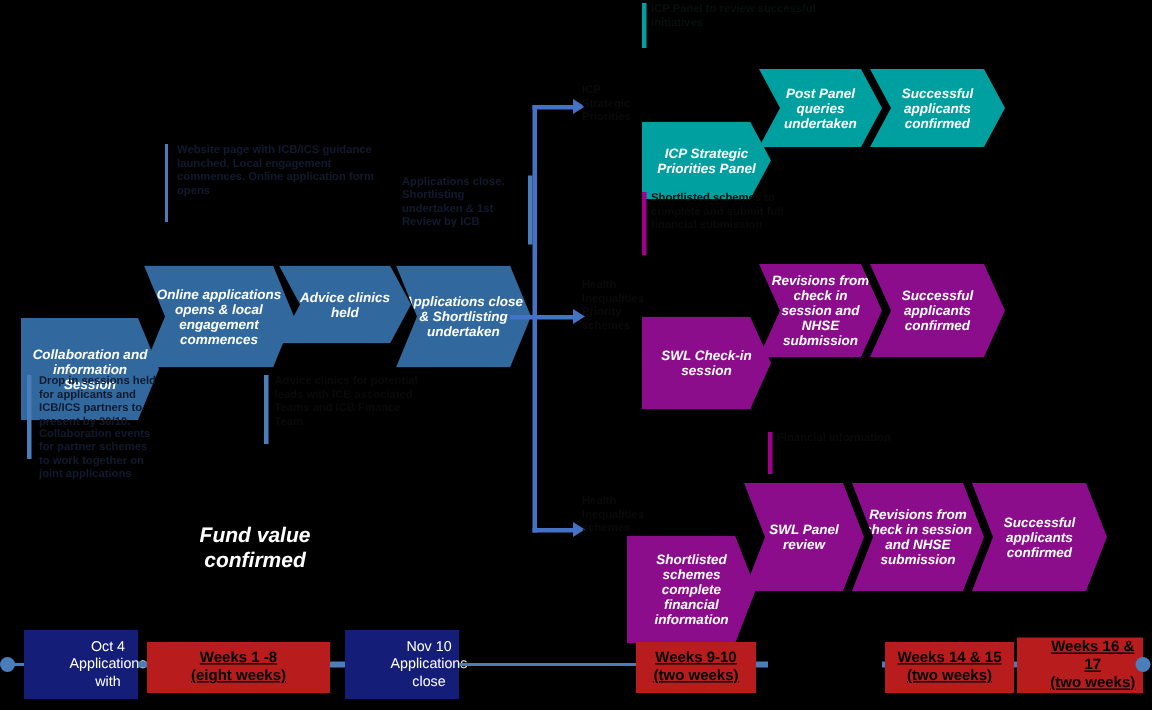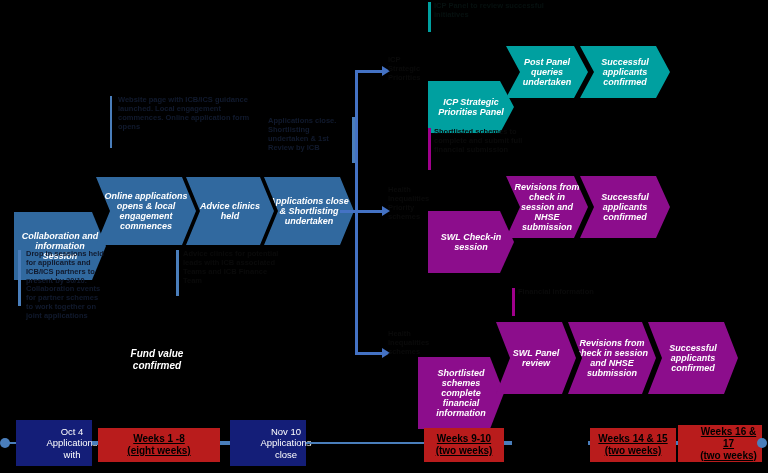--- a/index.html
+++ b/index.html
@@ -57,34 +57,34 @@
 
   <div class="note navy" style="left:268px;top:117px;width:82px;font-size:7.5px;">Applications close. Shortlisting undertaken &amp; 1st Review by ICB</div>
   <div class="bar blue" style="left:352px;top:117px;width:3px;height:46px;"></div>
 
   <div class="chev blue ch-point" style="left:14px;top:177px;width:92px;height:68px;font-size:9px;">
     <span>Collaboration and information Session</span>
   </div>
   <div class="chev blue ch-mid" style="left:96px;top:177px;width:100px;height:68px;font-size:9px;">
     <span>Online applications opens &amp; local engagement commences</span>
   </div>
-  <div class="chev blue ch-mid" style="left:186px;top:177px;width:88px;height:68px;font-size:9px;">
+  <div class="chev blue ch-mid" style="left:186px;top:177px;width:88px;height:52px;font-size:9px;">
     <span>Advice clinics held</span>
   </div>
   <div class="chev blue ch-mid" style="left:264px;top:177px;width:90px;height:68px;font-size:9px;">
     <span>Applications close &amp; Shortlisting undertaken</span>
   </div>
 
   <div class="bar blue" style="left:18px;top:250px;width:3px;height:56px;"></div>
   <div class="note navy" style="left:26px;top:250px;width:78px;font-size:7.5px;">Drop in sessions held for applicants and ICB/ICS partners to present by 30/10. Collaboration events for partner schemes to work together on joint applications</div>
 
   <div class="bar blue" style="left:176px;top:250px;width:3px;height:46px;"></div>
   <div class="note dark" style="left:183px;top:250px;width:100px;font-size:7.5px;">Advice clinics for potential leads with ICB associated Teams and ICB Finance Team</div>
 
-  <div class="fundval" style="left:111px;top:348px;width:92px;font-size:10px;">Fund value confirmed</div>
+  <div class="fundval" style="left:124px;top:348px;width:92px;font-size:14px;">Fund value confirmed</div>
 
   <div class="cn" style="left:340px;top:210px;width:18px;height:3px;"></div>
   <div class="cn" style="left:355px;top:70px;width:3px;height:285px;"></div>
 
   <div class="cn" style="left:355px;top:70px;width:28px;height:3px;"></div>
   <div class="arrowhead" style="left:382px;top:66px;"></div>
 
   <div class="cn" style="left:355px;top:210px;width:28px;height:3px;"></div>
   <div class="arrowhead" style="left:382px;top:206px;"></div>
 

